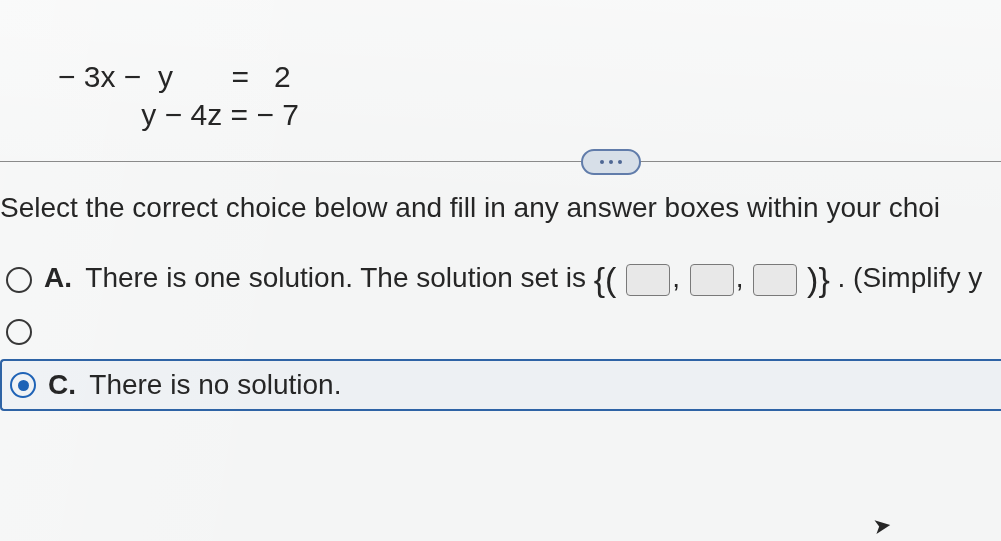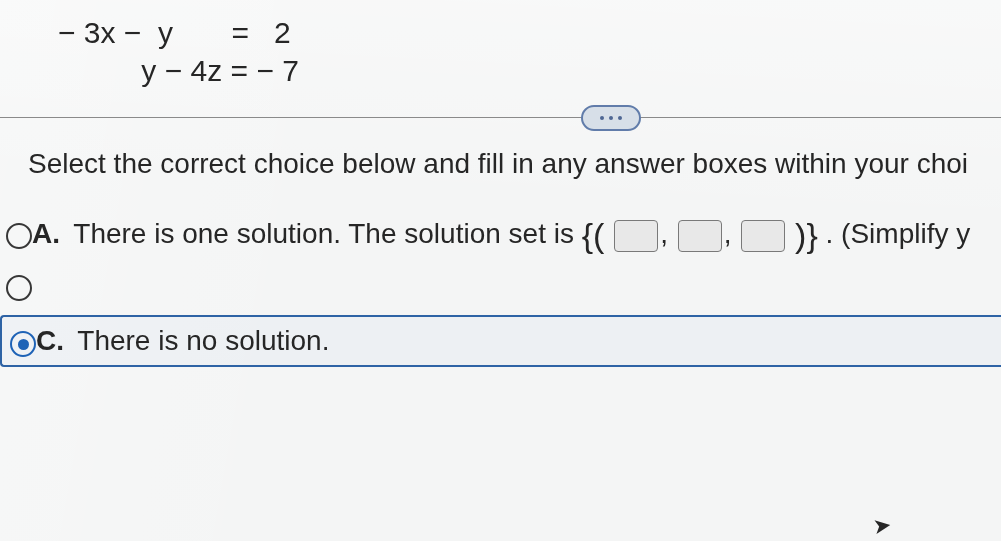--- a/index.html
+++ b/index.html
@@ -1,29 +1,29 @@
 <!DOCTYPE html>
 <html><head>
 <meta charset="utf-8">
 <style>
   html,body{margin:0;padding:0;width:1001px;height:541px;overflow:hidden;
     font-family:Arial,Helvetica,sans-serif;background:#f4f5f5;color:#222;
     background-image:linear-gradient(100deg,rgba(255,255,255,.25) 0%,rgba(0,0,0,0) 35%),
                      linear-gradient(183deg,rgba(255,255,255,.4) 0%,rgba(0,0,0,0) 40%);
     filter:contrast(0.98) brightness(1.01);
   }
-  .equations{padding:14px 0 20px 58px;font-size:30px;line-height:1.25;}
+  .equations{padding:14px 0 20px 58px;font-size:30px;line-height:1.25;margin-top:44px;}
   .eq-row{white-space:pre;}
   .rule{position:relative;height:0;border-top:1px solid #888;margin:8px 0 30px 0;}
   .pill{position:absolute;right:360px;top:-13px;height:22px;width:56px;
     border:2px solid #5d7aa8;border-radius:14px;background:#d7dfe8;
     display:flex;align-items:center;justify-content:center;gap:5px;cursor:pointer;}
   .pill span{width:4px;height:4px;border-radius:50%;background:#4a6491;}
-  .prompt{font-size:28px;padding:0 0 26px 0;margin-left:28px;}
-  .choice{display:flex;align-items:center;gap:0;font-size:28px;padding:10px 6px;}
+  .prompt{font-size:28px;padding:0 0 26px 0;}
+  .choice{display:flex;align-items:center;gap:12px;font-size:28px;padding:10px 6px;}
   .radio{width:22px;height:22px;border:2px solid #333;border-radius:50%;
     display:inline-flex;align-items:center;justify-content:center;flex:0 0 auto;}
   .radio.sel{border-color:#1a5fb4;}
   .radio.sel::after{content:"";width:11px;height:11px;border-radius:50%;background:#1a5fb4;}
   .letter{font-weight:bold;margin-right:6px;}
   .ansbox{display:inline-block;width:42px;height:30px;border:1px solid #777;background:#e8e8e8;
     border-radius:4px;vertical-align:middle;margin:0 2px;}
   .brace{font-size:34px;vertical-align:middle;}
   .selected-wrap{border:2px solid #2a5fa3;border-right:none;border-radius:4px 0 0 4px;
     padding:4px 0 4px 2px;margin-top:4px;background:rgba(200,215,235,.15);}
@@ -59,21 +59,21 @@
     <span class="brace">)</span><span class="brace">}</span>
     <span>. (Simplify y</span>
   </span>
 </div>
 
 <div class="choice">
   <span class="radio"></span>
 </div>
 
 <div class="selected-wrap">
-  <div class="choice" style="padding:4px 6px;align-items:flex-end;">
+  <div class="choice" style="padding:4px 6px;">
     <span class="radio sel"></span>
     <span>
       <span class="letter">C.</span>
       <span>There is no solution.</span>
     </span>
   </div>
 </div>
 
 <div class="cursor">➤</div>
 

